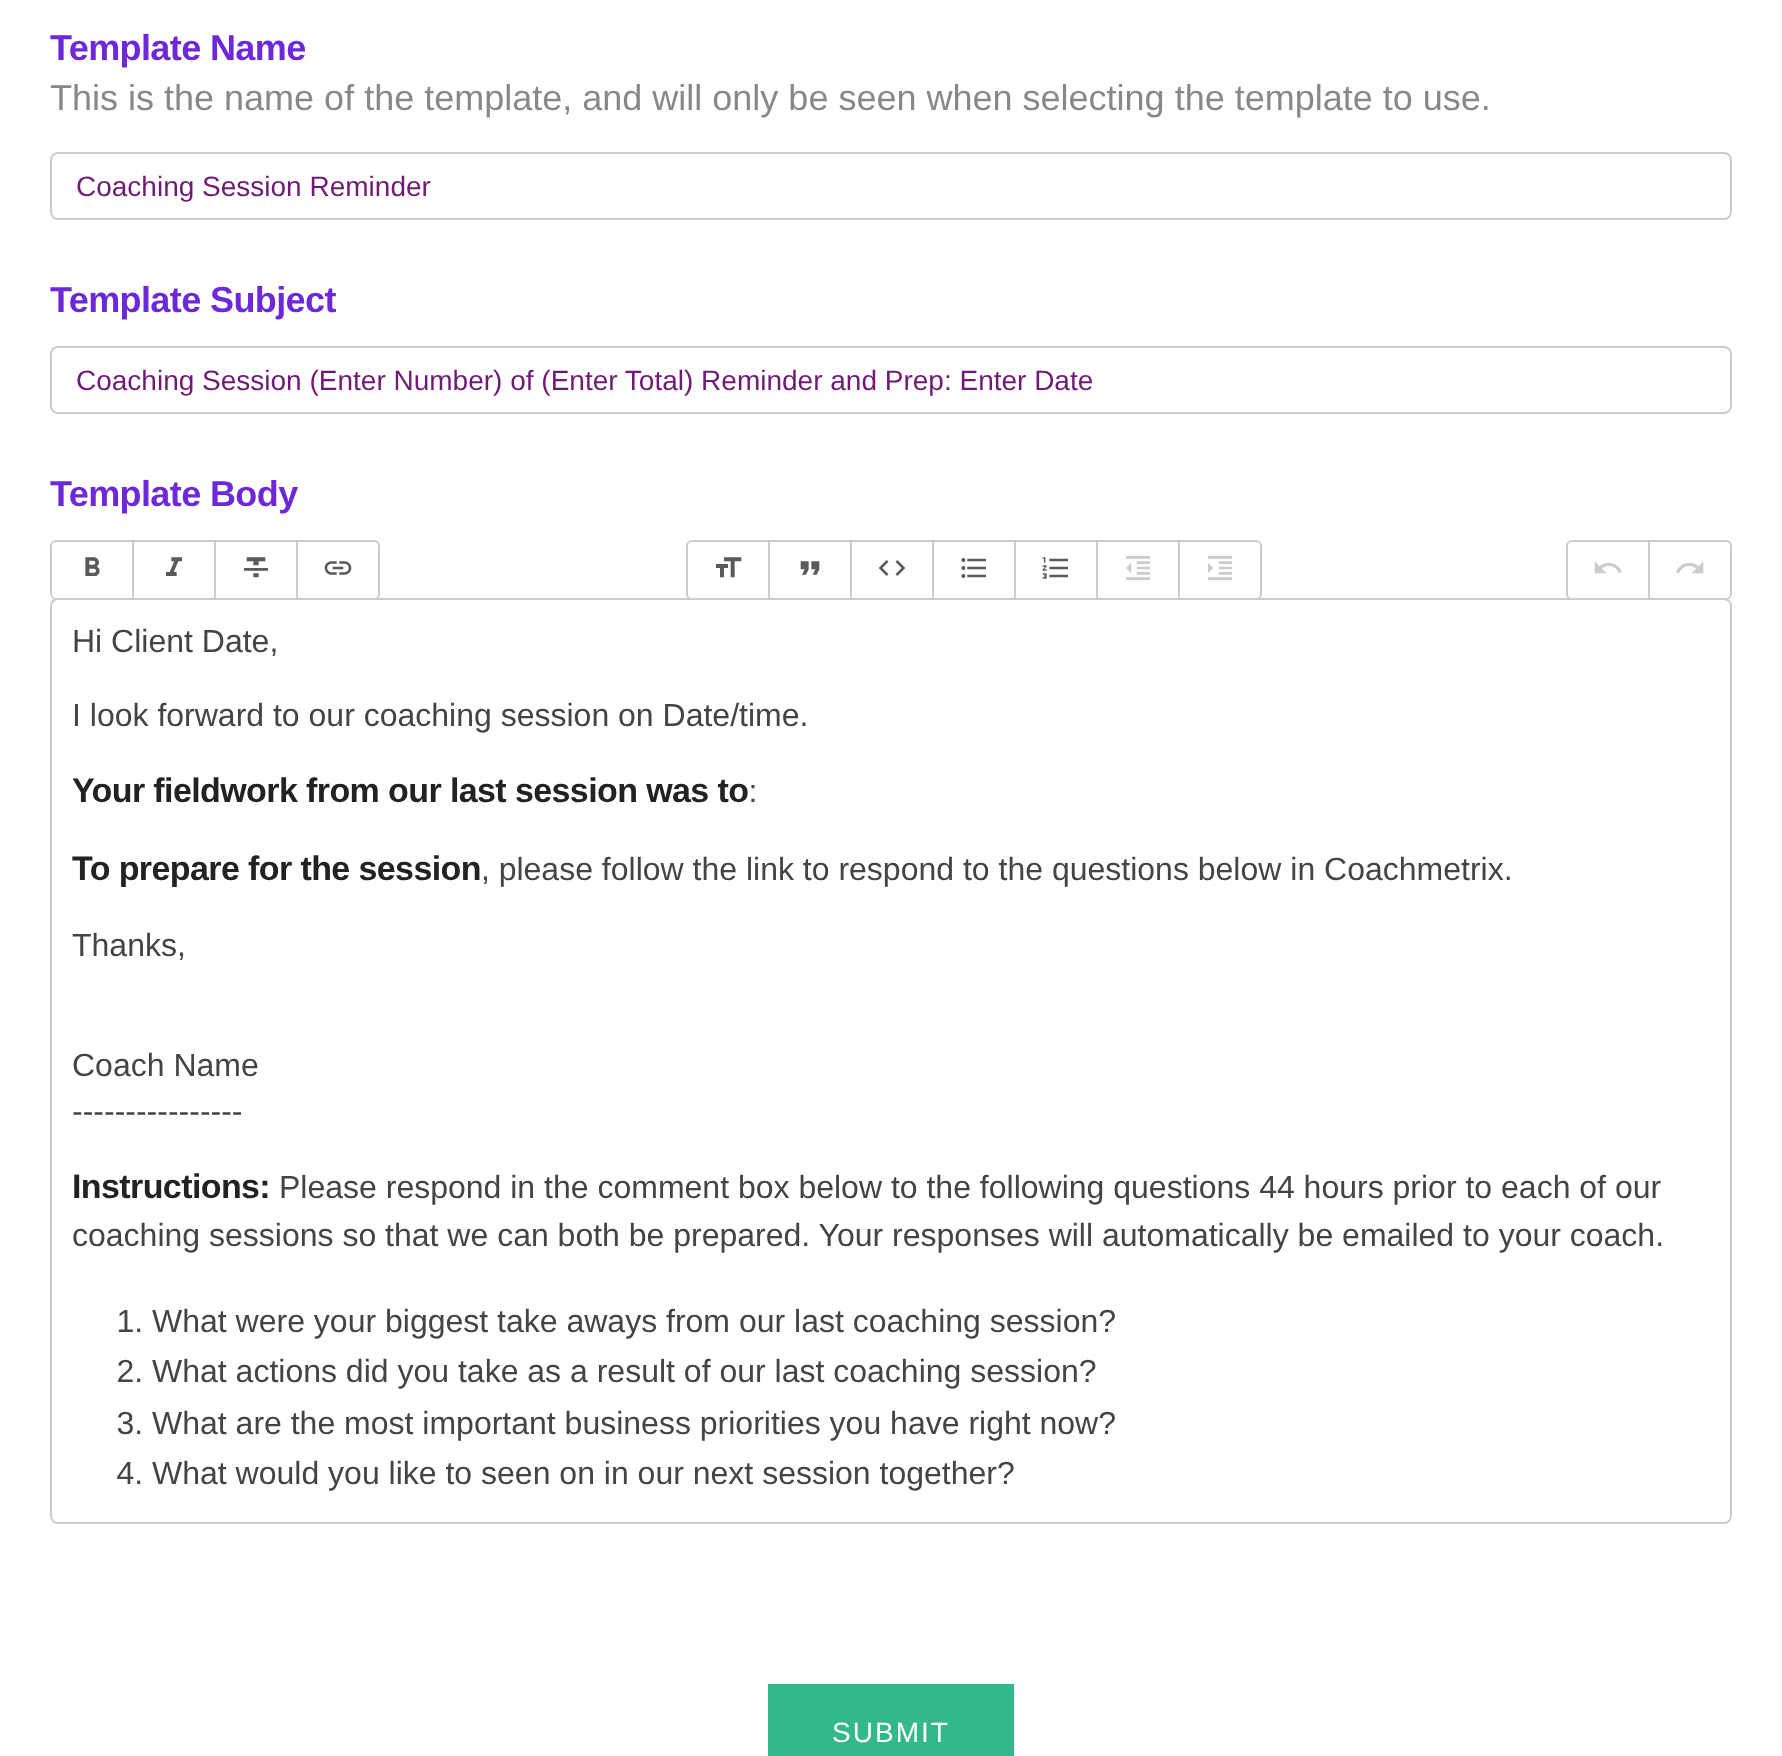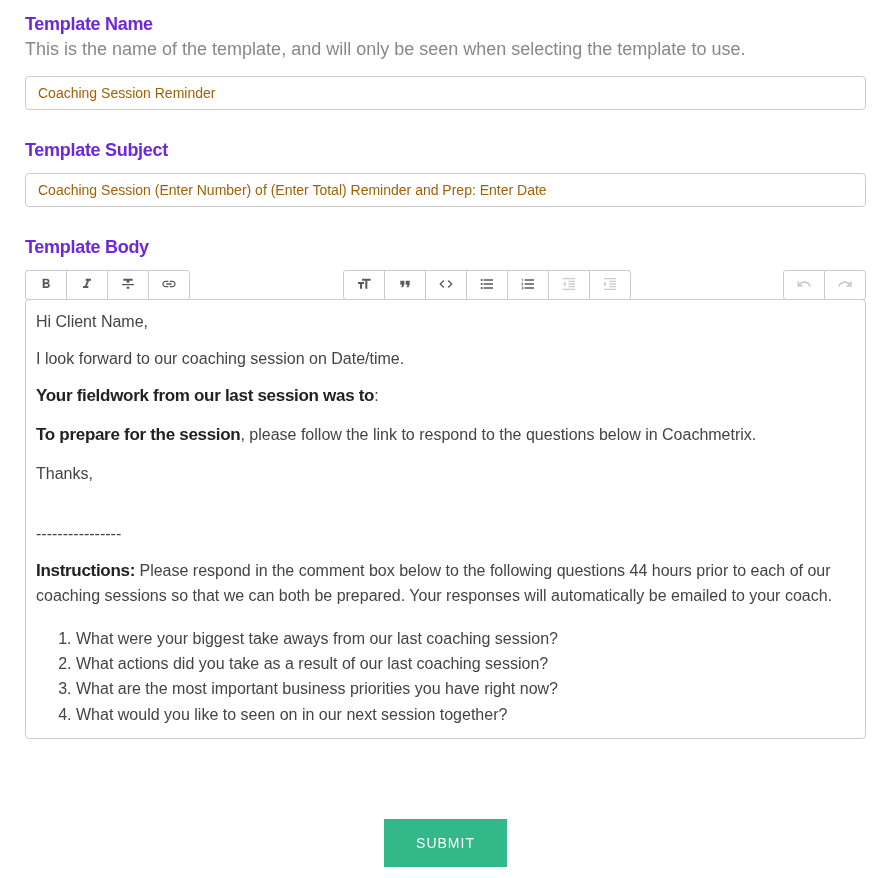--- a/index.html
+++ b/index.html
@@ -28,21 +28,21 @@
       font-size: 18px;
       color: #888;
       margin-bottom: 16px;
     }
     .text-input {
       width: 100%;
       padding: 8px 12px;
       border: 1px solid #ccc;
       border-radius: 4px;
       font-size: 14px;
-      color: #a16207;
+      color: #701a75;
       font-family: inherit;
     }
     .toolbar {
       display: flex;
       justify-content: space-between;
       margin-top: 12px;
       margin-bottom: 0;
     }
     .toolbar-group {
       display: flex;
@@ -208,26 +208,27 @@
       </button>
       <button class="toolbar-btn disabled">
         <span><svg viewBox="0 0 24 24">
               <path d="M18.4 10.6C16.55 8.99 14.15 8 11.5 8c-4.65 0-8.58 3.03-9.96 7.22L3.9 16c1.05-3.19 4.05-5.5 7.6-5.5 1.95 0 3.73.72 5.12 1.88L13 16h9V7l-3.6 3.6z"></path>
             </svg></span>
       </button>
     </div>
   </div>
 
   <div class="editor">
-    <p>Hi Client Name,</p>
+    <p>Hi Client Date,</p>
     <p>I look forward to our coaching session on Date/time.</p>
     <p><span class="bold">Your fieldwork from our last session was to</span><span>:</span></p>
     <p><span class="bold">To prepare for the session</span><span>, please follow the link to respond to the questions below in Coachmetrix.</span></p>
     <p style="margin-bottom:0">Thanks,</p>
     <p style="margin-bottom:14px">&nbsp;</p>
+    <p style="margin-bottom:0">Coach Name</p>
     <p>----------------</p>
     <p style="margin-bottom:20px"><span class="bold">Instructions:</span><span>  Please respond in the comment box below to the following questions 44 hours prior to each of our coaching sessions so that we can both be prepared. Your responses will automatically be emailed to your coach.</span></p>
     <ol>
       <li>What were your biggest take aways from our last coaching session?</li>
       <li>What actions did you take as a result of our last coaching session?</li>
       <li>What are the most important business priorities you have right now?</li>
       <li>What would you like to seen on in our next session together?</li>
     </ol>
   </div>
 </div>

